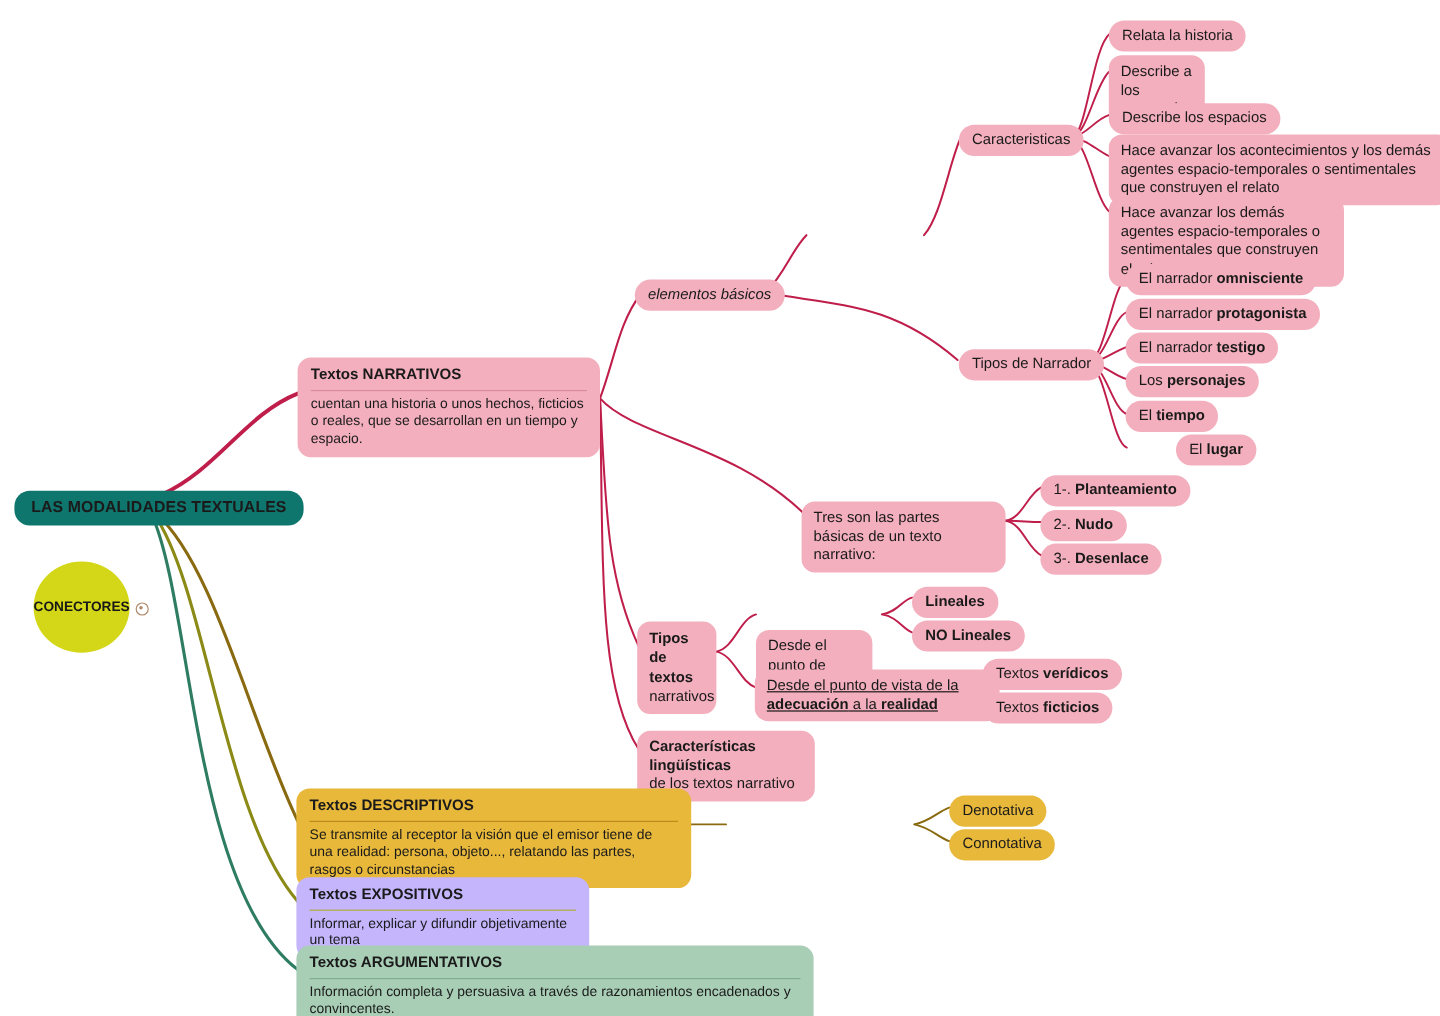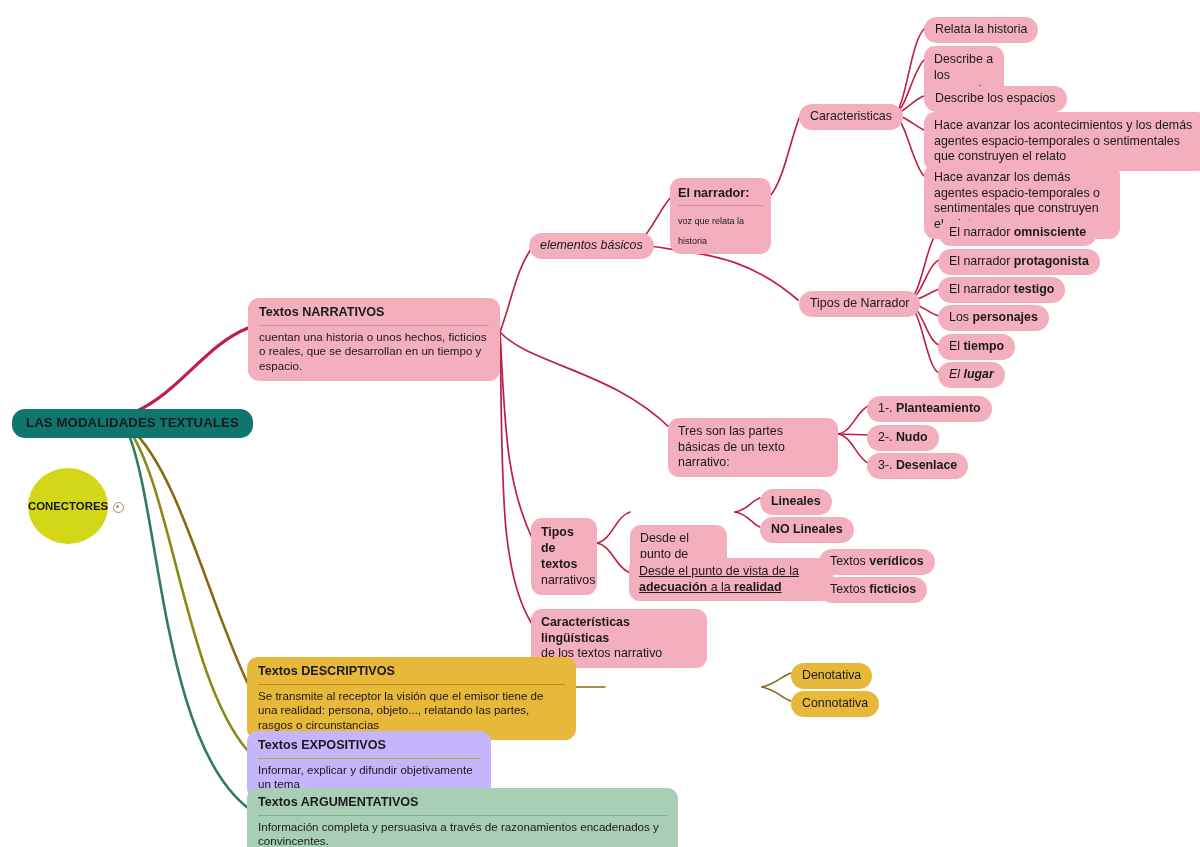--- a/index.html
+++ b/index.html
@@ -182,25 +182,20 @@
   <div id="collapse-marker" style="left:113px;top:502px;"></div>
 
   <div class="node pink titled" style="left:248px;top:298px;width:252px;">
     <span class="ttl"><span>Textos </span><span class="b">NARRATIVOS</span></span>
     <div class="rule"></div>
     <span class="sub">cuentan una historia o unos hechos, ficticios o reales, que se desarrollan en un tiempo y espacio.</span>
   </div>
 
   <div class="node pink pill it" style="left:529px;top:233px;">elementos básicos</div>
 
-  <div class="node pink" style="left:670px;top:178px;width:101px;padding:4px 8px 5px 8px;">
-    <span class="narr-title"><span>El </span><span class="b">narrador</span><span>:</span></span>
-    <div class="rule" style="height:1px;background:#d9899c;margin:3px 0 3px 0;"></div>
-    <span class="narr-sub">voz que relata la historia</span>
-  </div>
 
   <div class="node pink pill" style="left:799px;top:104px;">Caracteristicas</div>
 
   <div class="node pink pill" style="left:924px;top:17px;">Relata la historia</div>
 
   <div class="node pink multi" style="left:924px;top:46px;width:80px;">Describe a los personajes,</div>
 
   <div class="node pink pill" style="left:924px;top:86px;">Describe los espacios</div>
 
   <div class="node pink multi" style="left:924px;top:112px;width:284px;">Hace avanzar los acontecimientos y los demás agentes espacio-temporales o sentimentales que construyen el relato</div>
@@ -212,21 +207,21 @@
   <div class="node pink pill" style="left:938px;top:220px;"><span>El narrador </span><span class="b">omnisciente</span></div>
 
   <div class="node pink pill" style="left:938px;top:249px;"><span>El narrador </span><span class="b">protagonista</span></div>
 
   <div class="node pink pill" style="left:938px;top:277px;"><span>El narrador </span><span class="b">testigo</span></div>
 
   <div class="node pink pill" style="left:938px;top:305px;"><span>Los </span><span class="b">personajes</span></div>
 
   <div class="node pink pill" style="left:938px;top:334px;"><span>El </span><span class="b">tiempo</span></div>
 
-  <div class="node pink pill" style="left:938px;top:362px;font-style:italic;"><span>El </span><span class="b">lugar</span></div>
+  <div class="node pink pill" style="left:980px;top:362px;"><span>El </span><span class="b">lugar</span></div>
 
   <div class="node pink multi" style="left:668px;top:418px;width:170px;">Tres son las partes básicas de un texto narrativo:</div>
 
   <div class="node pink pill" style="left:867px;top:396px;"><span>1-. </span><span class="b">Planteamiento</span></div>
   <div class="node pink pill" style="left:867px;top:425px;"><span>2-. </span><span class="b">Nudo</span></div>
   <div class="node pink pill" style="left:867px;top:453px;"><span>3-. </span><span class="b">Desenlace</span></div>
 
   <div class="node pink multi" style="left:531px;top:518px;width:66px;line-height:1.3;">
     <span class="b">Tipos de</span><br>
     <span class="b">textos</span><br>
@@ -236,21 +231,21 @@
   <div class="node pink multi" style="left:630px;top:497px;width:97px;margin-top:28px;"><span>Desde el punto de </span><span>vista </span><span class="b">temporal</span></div>
 
   <div class="node pink pill b" style="left:760px;top:489px;">Lineales</div>
   <div class="node pink pill b" style="left:760px;top:517px;">NO Lineales</div>
 
   <div class="node pink multi" style="left:629px;top:558px;width:204px;text-decoration:underline;"><span>Desde el punto de vista de la </span><span class="b">adecuación</span><span> a la </span><span class="b">realidad</span></div>
 
   <div class="node pink pill" style="left:819px;top:549px;"><span>Textos </span><span class="b">verídicos</span></div>
   <div class="node pink pill" style="left:819px;top:577px;"><span>Textos </span><span class="b">ficticios</span></div>
 
-  <div class="node pink multi" style="left:531px;top:609px;width:176px;">
+  <div class="node pink multi" style="left:531px;top:609px;width:148px;">
     <span class="b">Características lingüísticas</span><br>
     <span>de los textos narrativo</span>
   </div>
 
   <div class="node amber titled" style="left:247px;top:657px;width:329px;">
     <span class="ttl"><span>Textos </span><span class="b">DESCRIPTIVOS</span></span>
     <div class="rule"></div>
     <span class="sub">Se transmite al receptor la visión que el emisor tiene de una realidad: persona, objeto..., relatando las partes, rasgos o circunstancias</span>
   </div>
 

